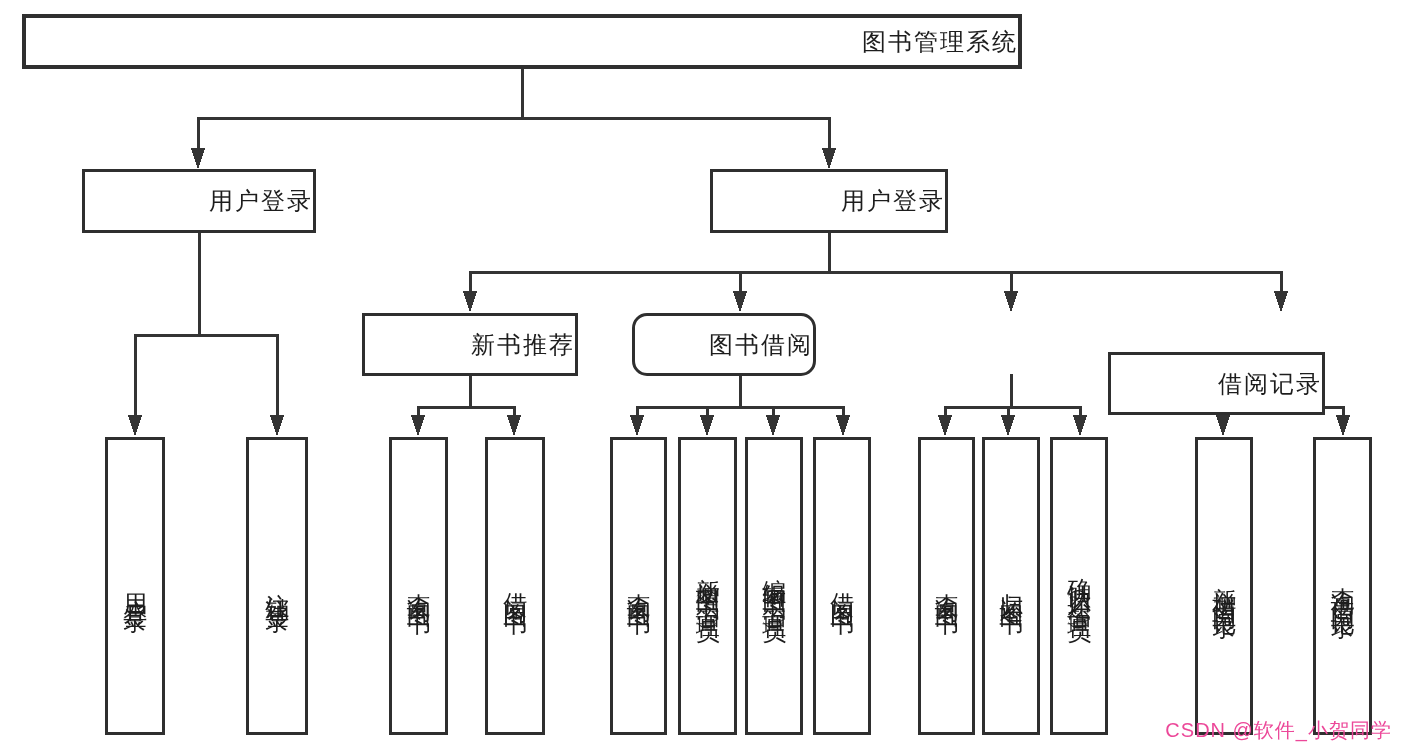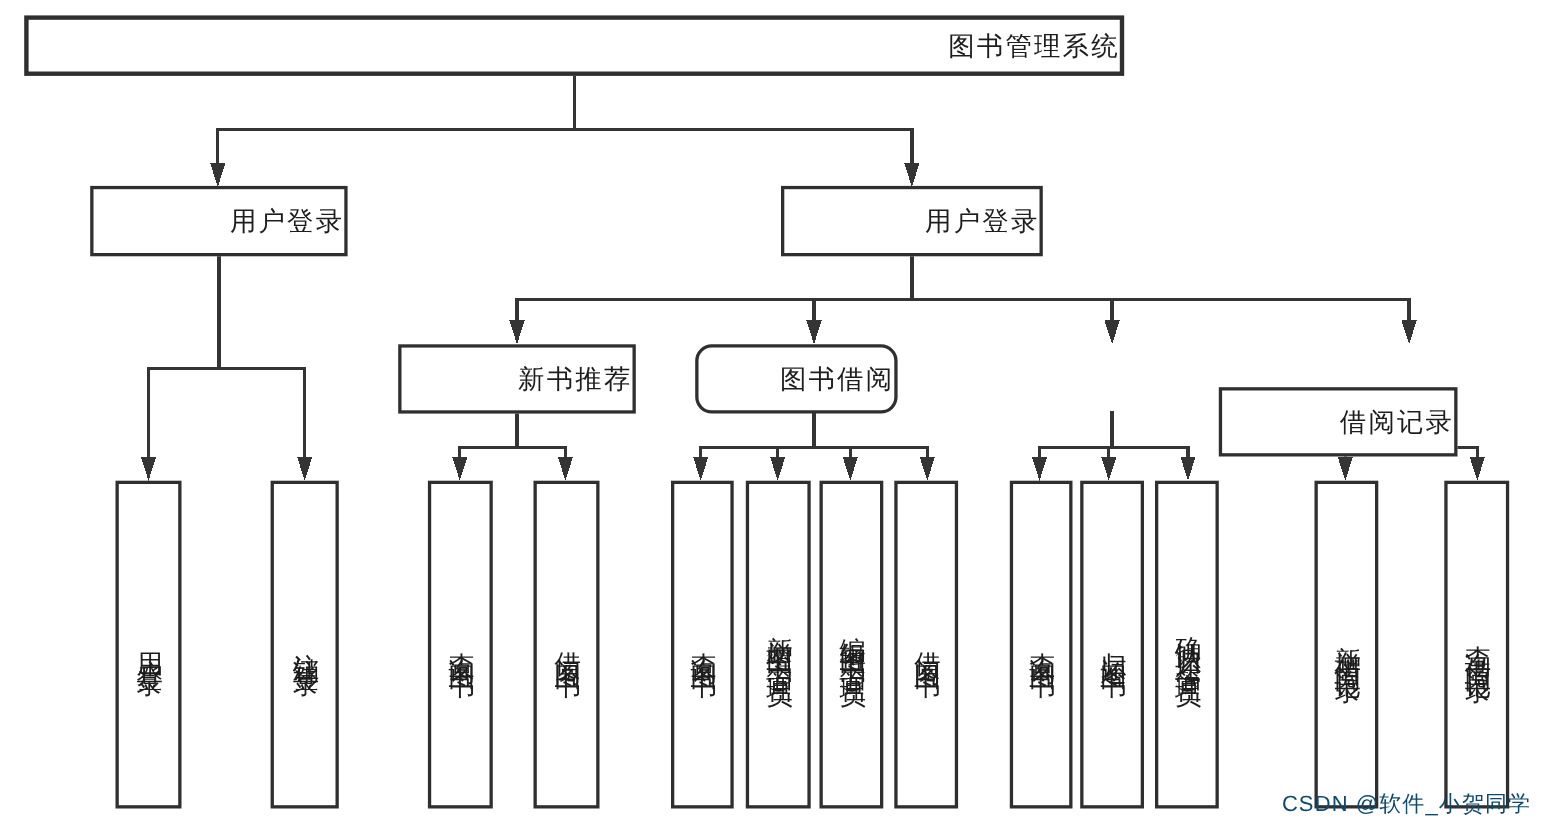--- a/index.html
+++ b/index.html
@@ -36,21 +36,21 @@
     text-orientation: mixed;
     font-size: 24px; letter-spacing: 6px; line-height: 1.1;
     color: #1d1d1d;
     white-space: nowrap;
   }
 
   .watermark {
     position: absolute;
     right: 13px; top: 717px;
     font-size: 20px; letter-spacing: 1px;
-    color: #0c4a6e;
+    color: #ec4899;
     z-index: 3;
     white-space: nowrap;
   }
 </style>
 </head>
 <body>
 
 <div class="canvas">
 
   <svg class="connectors" width="1405" height="747" viewBox="0 0 1405 747" shape-rendering="crispEdges">

